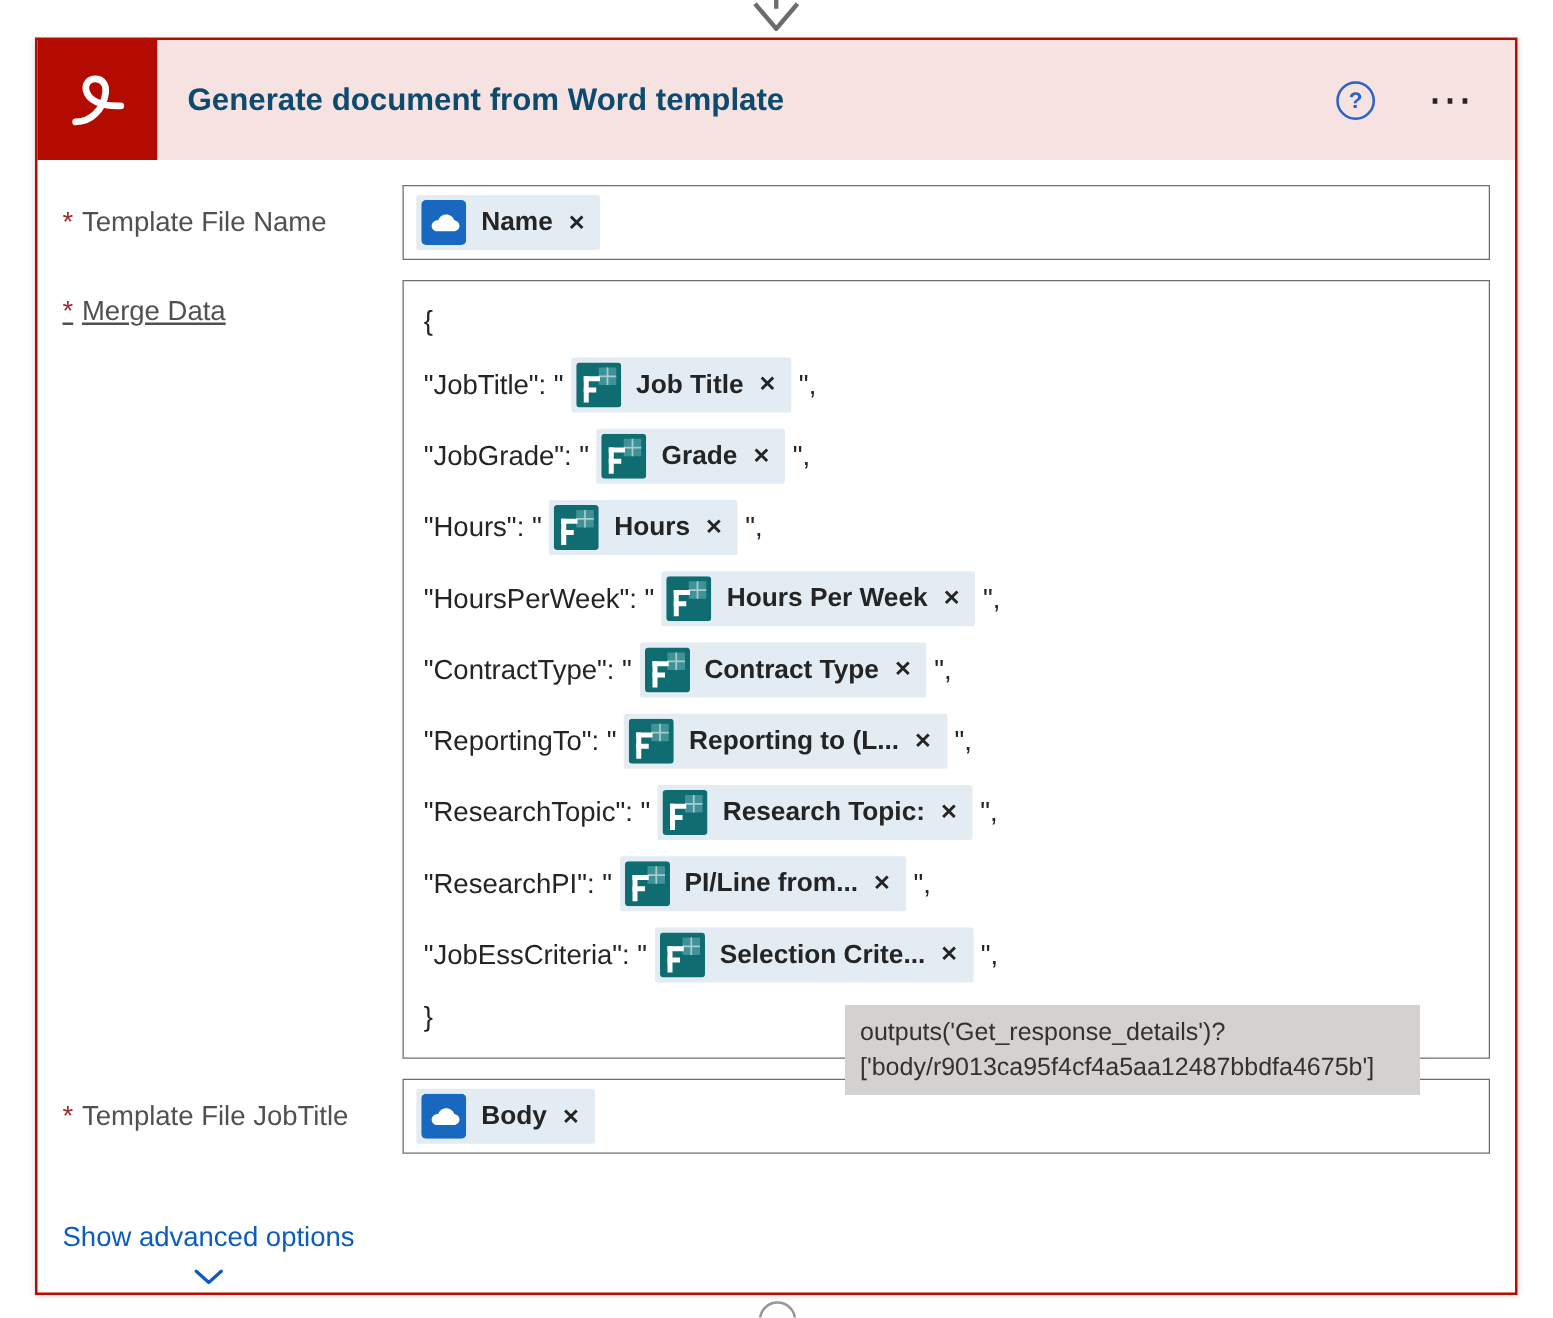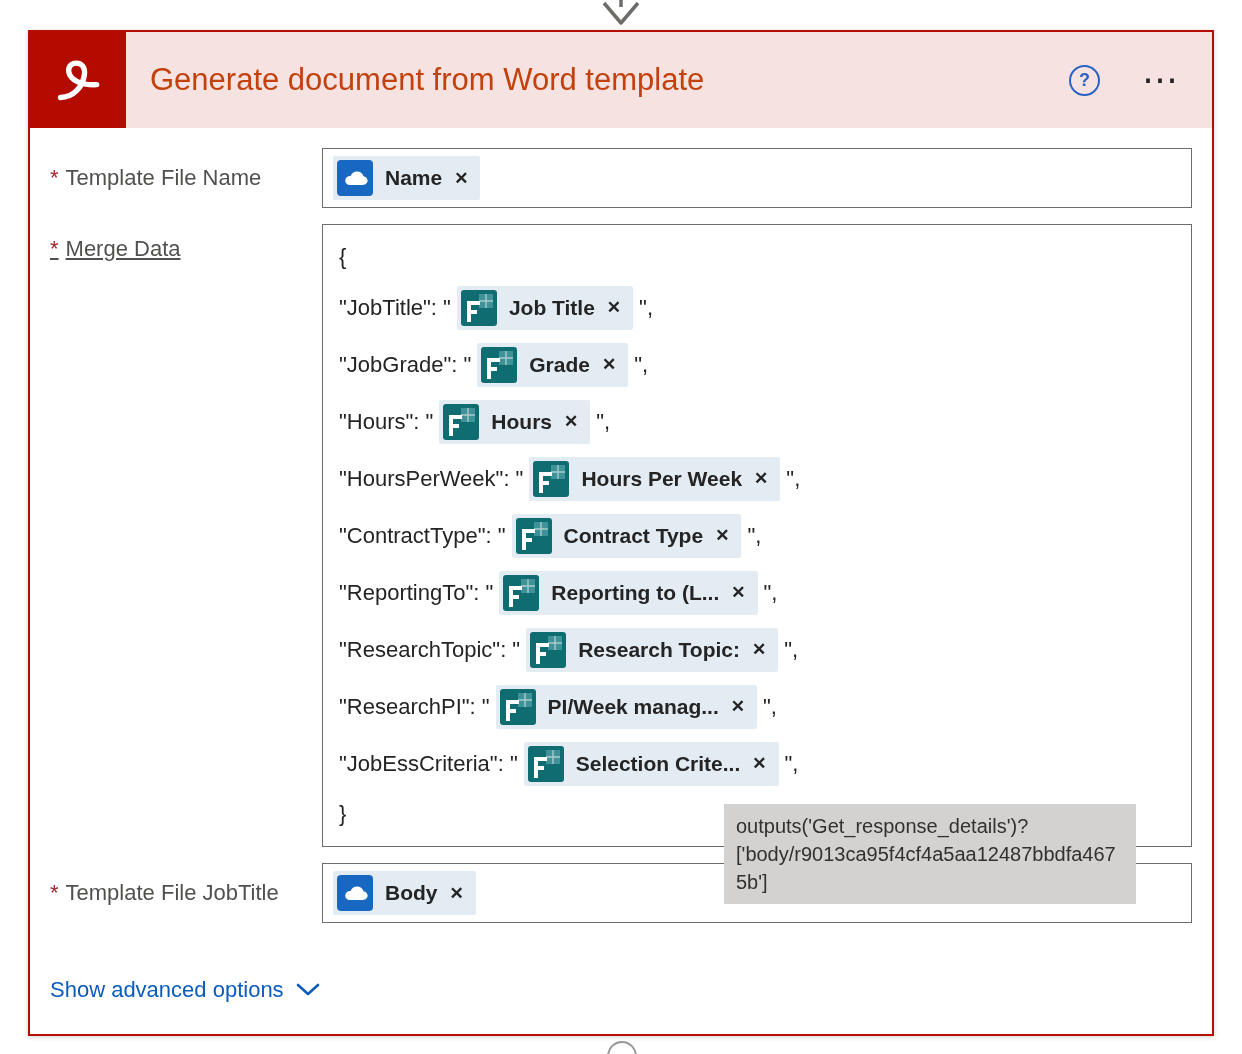--- a/index.html
+++ b/index.html
@@ -32,21 +32,21 @@
 
   .card-header { display: flex; height: 96px; cursor: pointer; }
   .app-icon {
     width: 96px; height: 96px; flex: none;
     background: #b30b00; display: flex; align-items: center; justify-content: center;
   }
   .header-rest {
     flex: 1; background: #f6e2e0;
     display: flex; align-items: center; padding: 0 30px 0 24px;
   }
-  .card-title { flex: 1; font-size: 31px; color: #c2410c; }
+  .card-title { flex: 1; font-size: 25px; color: #0c4a6e; font-weight: bold; }
   .help-btn {
     width: 31px; height: 31px; border: 2.5px solid #2b62c6; border-radius: 50%;
     color: #2b62c6; font-size: 18px; font-weight: bold;
     display: flex; align-items: center; justify-content: center;
     margin-right: 42px; cursor: pointer; flex: none;
   }
   .menu-btn { font-size: 36px; color: #252423; letter-spacing: 4px; line-height: 20px; cursor: pointer; }
 
   .card-body { position: relative; padding: 20px 20px 0 20px; }
 
@@ -71,28 +71,28 @@
 
   .merge-box {
     flex: 1; border: 1px solid #6e6c6a; background: #fff;
     padding: 10px 16px; font-size: 22px; color: #242424; cursor: text;
   }
   .brace-line { height: 44px; display: flex; align-items: center; }
   .merge-row { height: 57px; display: flex; align-items: center; white-space: pre; }
   .merge-row .token-chip { margin: 0 6px; }
 
   .exp-tooltip {
-    position: absolute; top: 676px; right: 76px; width: 412px;
+    position: absolute; top: 676px; right: 76px; width: 460px;
     background: #d4d2d0; color: #323130; font-size: 20px;
     padding: 8px 12px; line-height: 1.4; overflow-wrap: anywhere; z-index: 5;
   }
 
   .advanced-link {
     display: inline-flex; align-items: center; gap: 12px;
-    margin: 38px 0 0 0; color: #0b5cbd; font-size: 22px; cursor: pointer;
+    margin: 38px 0 0 0; color: #0b5cbd; font-size: 22px; cursor: pointer; flex-direction: column;
   }
   .advanced-link svg { display: block; }
 </style>
 </head>
 <body>
 
 <svg width="0" height="0" style="position:absolute" aria-hidden="true">
   <defs>
     <symbol id="sym-forms" viewBox="0 0 36 36">
       <rect width="36" height="36" rx="3" fill="#0f6c71"></rect>
@@ -242,21 +242,21 @@
           </span>
           <span>",</span>
         </div>
 
         <div class="merge-row">
           <span>"ResearchPI": "</span>
           <span class="token-chip">
             <svg class="chip-icon">
                 <use href="#sym-forms"></use>
               </svg>
-            <span class="chip-label">PI/Week manag...</span>
+            <span class="chip-label">PI/Line from...</span>
             <span class="chip-close">✕</span>
           </span>
           <span>",</span>
         </div>
 
         <div class="merge-row">
           <span>"JobEssCriteria": "</span>
           <span class="token-chip">
             <svg class="chip-icon">
                 <use href="#sym-forms"></use>

